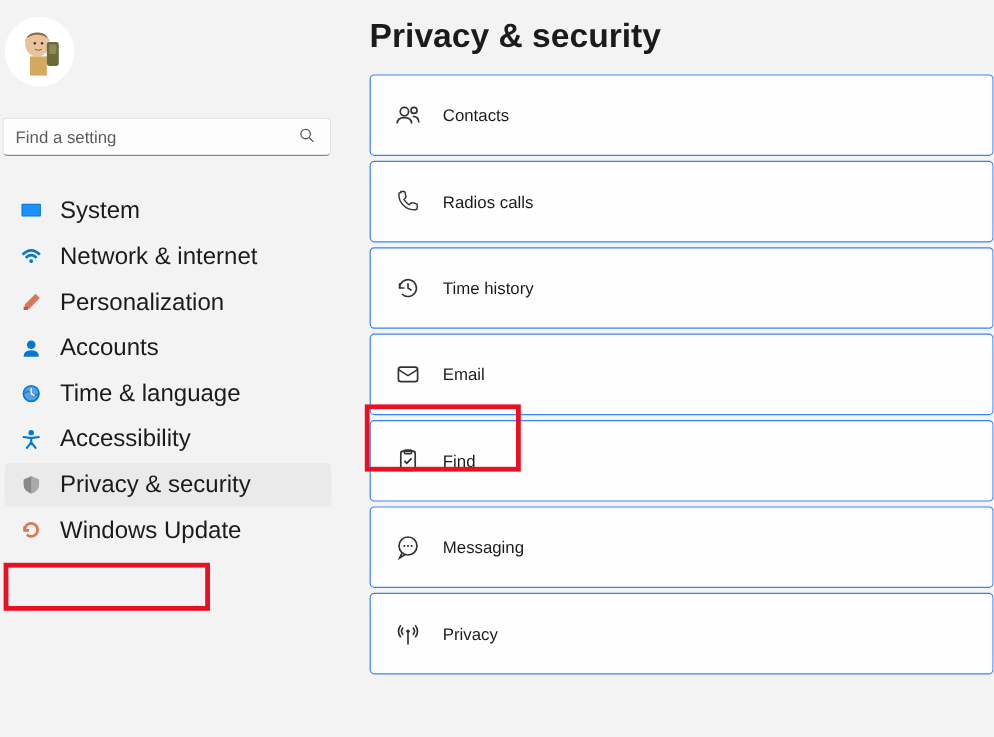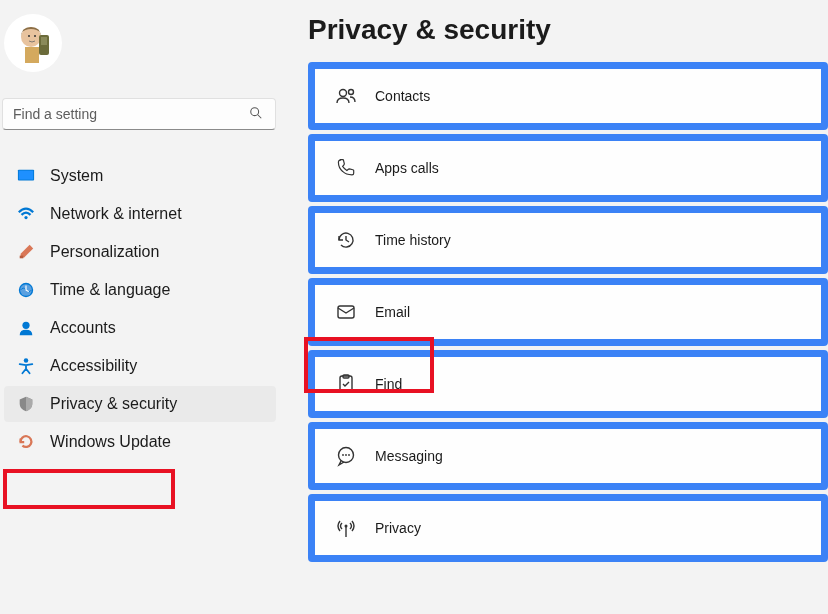--- a/index.html
+++ b/index.html
@@ -70,21 +70,21 @@
     }
     .nav-item .ic {
       width: 20px;
       height: 20px;
       display: flex;
       align-items: center;
       justify-content: center;
       margin-right: 14px;
     }
     .nav-item .label {
-      font-size: 16px;
+      font-size: 20px;
       color: #1b1b1b;
     }
     .main {
       position: absolute;
       left: 308px;
       top: 0;
       right: 0;
       height: 614px;
     }
     .page-title {
@@ -93,21 +93,21 @@
       color: #1b1b1b;
       padding: 14px 0 16px 0;
     }
     .settings-list {
       display: flex;
       flex-direction: column;
       gap: 4px;
     }
     .setting-card {
       background: #fefefe;
-      border: 7px solid #3b82f6;
+      border: 1px solid #3b82f6;
       border-radius: 4px;
       height: 68px;
       display: flex;
       align-items: center;
       padding-left: 20px;
       cursor: pointer;
       position: relative;
     }
     .setting-card .card-icon {
       width: 22px;
@@ -194,40 +194,40 @@
         <svg viewBox="0 0 20 20" width="18" height="18">
             <path d="M14 2 L18 6 L8 16 L4 16 L4 12 Z" fill="#d97757"></path>
             <rect x="3" y="14" width="4" height="3" fill="#b85c3e"></rect>
           </svg>
       </span>
       <span class="label">Personalization</span>
     </div>
     <div class="nav-item">
       <span class="ic">
         <svg viewBox="0 0 20 20" width="18" height="18">
+            <circle cx="10" cy="7" r="4" fill="#0078d4"></circle>
+            <path d="M3 18 Q3 12 10 12 Q17 12 17 18 Z" fill="#0078d4"></path>
+          </svg>
+      </span>
+      <span class="label">Accounts</span>
+    </div>
+    <div class="nav-item">
+      <span class="ic">
+        <svg viewBox="0 0 20 20" width="18" height="18">
             <circle cx="10" cy="10" r="8" fill="#0078d4"></circle>
             <circle cx="10" cy="10" r="6.5" fill="#5aa0e0"></circle>
             <path d="M4 10 Q7 6 10 10 Q13 14 16 10" stroke="#0078d4" stroke-width="1" fill="none"></path>
             <path d="M10 5 L10 10 L13 12" stroke="#fff" stroke-width="1.3" fill="none"></path>
           </svg>
       </span>
       <span class="label">Time &amp; language</span>
     </div>
     <div class="nav-item">
       <span class="ic">
         <svg viewBox="0 0 20 20" width="18" height="18">
-            <circle cx="10" cy="7" r="4" fill="#0078d4"></circle>
-            <path d="M3 18 Q3 12 10 12 Q17 12 17 18 Z" fill="#0078d4"></path>
-          </svg>
-      </span>
-      <span class="label">Accounts</span>
-    </div>
-    <div class="nav-item">
-      <span class="ic">
-        <svg viewBox="0 0 20 20" width="18" height="18">
             <circle cx="10" cy="4" r="2.5" fill="#0078d4"></circle>
             <path d="M3 8 L10 9 L17 8 M10 9 L10 13 L6 18 M10 13 L14 18" stroke="#0078d4" stroke-width="2" fill="none" stroke-linecap="round"></path>
           </svg>
       </span>
       <span class="label">Accessibility</span>
     </div>
     <div class="nav-item active">
       <span class="ic">
         <svg viewBox="0 0 20 20" width="18" height="18">
             <path d="M10 2 L17 5 L17 10 Q17 16 10 18 Q3 16 3 10 L3 5 Z" fill="#888"></path>
@@ -264,21 +264,21 @@
       <span class="card-label">Contacts</span>
     </div>
 
 
     <div class="setting-card">
       <span class="card-icon">
         <svg viewBox="0 0 22 22" width="22" height="22">
             <path d="M5 3 Q3 3 3 5 Q3 12 8 16 Q12 20 19 20 Q21 20 21 18 L21 15 Q21 14 20 14 L16 13 Q15 13 14 14 L13 15 Q10 13 8 10 L9 9 Q10 8 10 7 L9 3 Q9 2 8 2 L5 2 Z" stroke="#333" stroke-width="1.4" fill="none" transform="scale(0.85) translate(1,1)"></path>
           </svg>
       </span>
-      <span class="card-label">Apps calls</span>
+      <span class="card-label">Radios calls</span>
     </div>
 
     <div class="setting-card">
       <span class="card-icon">
         <svg viewBox="0 0 22 22" width="22" height="22">
             <path d="M4 11 A7 7 0 1 1 6 16" stroke="#333" stroke-width="1.4" fill="none"></path>
             <path d="M4 7 L4 11 L8 11" stroke="#333" stroke-width="1.4" fill="none"></path>
             <path d="M11 7 L11 11 L14 13" stroke="#333" stroke-width="1.4" fill="none"></path>
           </svg>
       </span>

